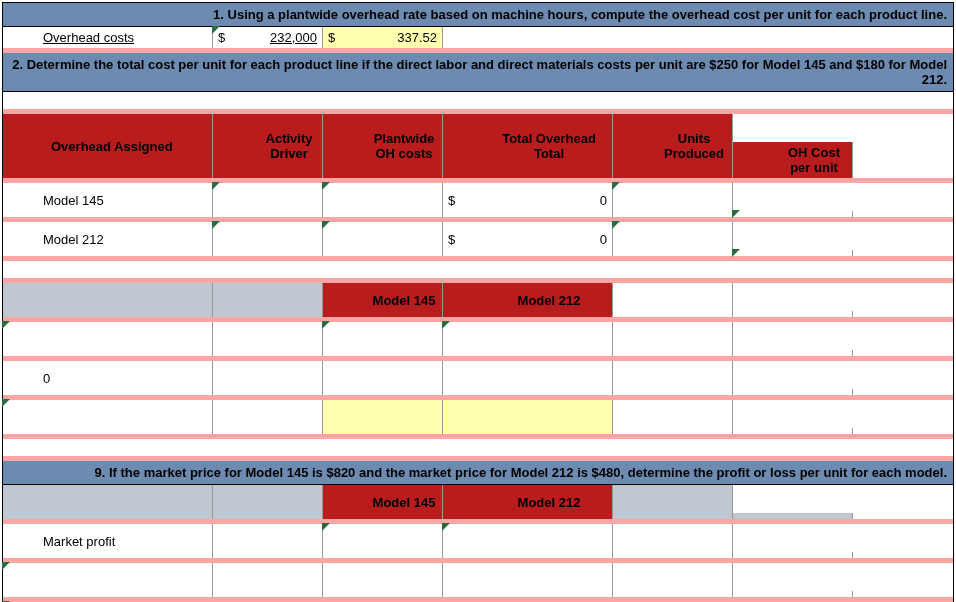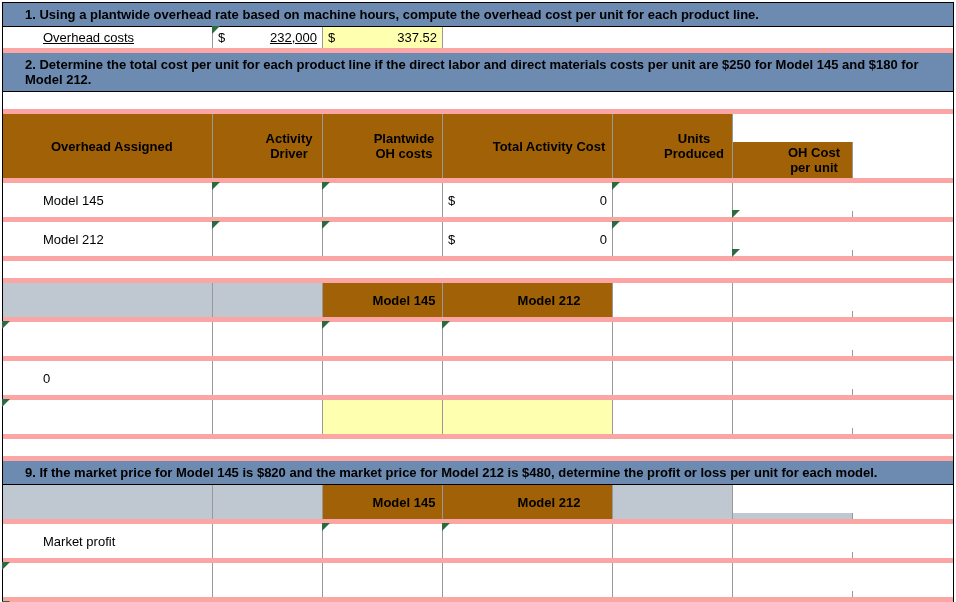--- a/index.html
+++ b/index.html
@@ -29,25 +29,26 @@
       align-items: center;
       position: relative;
     }
     .cell:last-child {
       border-right: none;
     }
     .header-bar {
       background: #6d8ab0;
       color: #000;
       font-weight: bold;
-      padding: 4px 22px;
+      padding: 4px 6px;
       border-bottom: 1px solid #000;
+      text-align: right;
     }
     .sub-header {
-      background: #a16207;
+      background: #b91c1c;
       font-weight: bold;
       text-align: center;
       justify-content: center;
       padding-left: 48px;
     }
     .label-indent {
       padding-left: 40px;
       text-decoration: underline;
     }
     .label-indent-nou {
@@ -123,21 +124,21 @@
   <div class="header-bar">2.  Determine the total cost per unit for each product line if the direct labor and direct materials costs per unit are $250 for Model 145 and $180 for Model 212.</div>
 
   <div class="row" style="background:#fff;">
     <div class="cell" style="flex:1;"></div>
   </div>
 
   <div class="row" style="min-height:36px;">
     <div class="cell c1 sub-header" style="justify-content:flex-start;">Overhead Assigned</div>
     <div class="cell c2 sub-header">Activity Driver</div>
     <div class="cell c3 sub-header">Plantwide OH costs</div>
-    <div class="cell c4 sub-header">Total Activity Cost</div>
+    <div class="cell c4 sub-header">Total Overhead Total</div>
     <div class="cell c5 sub-header">Units Produced</div>
     <div class="cell c6 sub-header">OH Cost per unit</div>
     <div class="cell c7"></div>
   </div>
 
   <div class="row">
     <div class="cell c1 label-indent-nou">Model 145</div>
     <div class="cell c2 input-cell"></div>
     <div class="cell c3 input-cell"></div>
     <div class="cell c4 right-align">

